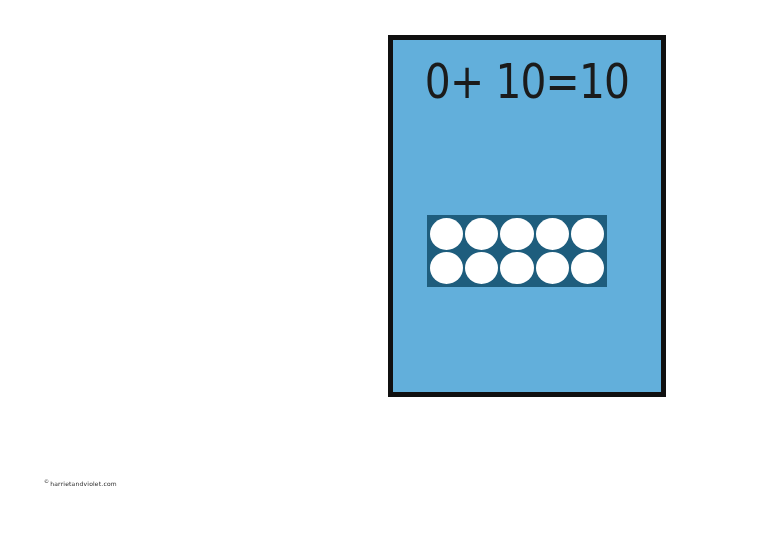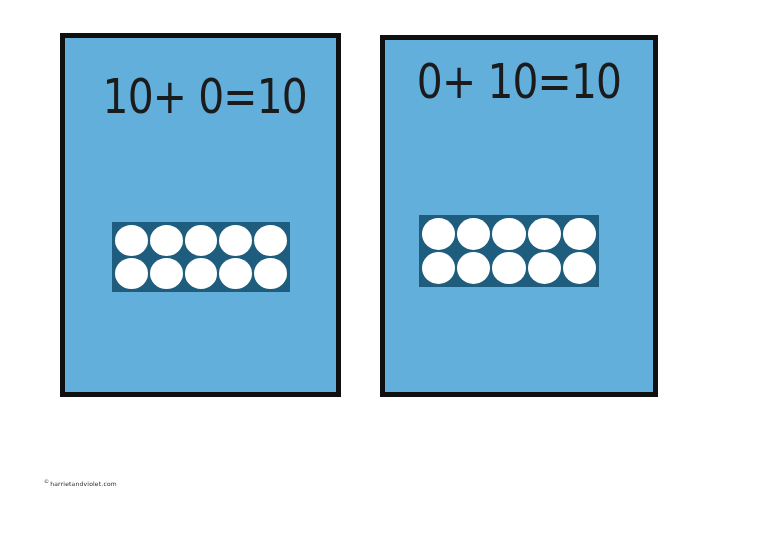--- a/index.html
+++ b/index.html
@@ -22,21 +22,21 @@
     position: relative;
     width: 768px; height: 543px;
     background: var(--page-bg);
   }
   .card {
     position: absolute;
     background: var(--card-fill);
     border: 5px solid var(--card-border);
   }
   .card.card-0 { left: 60px;  top: 33px; width: 281px; height: 364px; }
-  .card.card-1 { left: 380px; top: 35px; width: 278px; height: 362px; }
+  .card.card-1 { left: 388px; top: 35px; width: 278px; height: 362px; }
   .equation {
     text-align: center;
     font-size: 48px;
     font-weight: 500;
     line-height: 48px;
     letter-spacing: -1px;
     color: var(--eq-color);
     white-space: pre;
     transform: scaleX(0.85);
     transform-origin: 50% 0;
@@ -72,35 +72,20 @@
     font-size: 5px;
     vertical-align: 3px;
     margin-right: 1px;
   }
 </style>
 </head>
 <body>
 
 <div class="page">
 
-  <div class="card card-0">
-    <div class="equation">10+ 0=10</div>
-    <div class="ten-frame">
-        <div class="dot"></div>
-        <div class="dot"></div>
-        <div class="dot"></div>
-        <div class="dot"></div>
-        <div class="dot"></div>
-        <div class="dot"></div>
-        <div class="dot"></div>
-        <div class="dot"></div>
-        <div class="dot"></div>
-        <div class="dot"></div>
-      </div>
-  </div>
 
   <div class="card card-1">
     <div class="equation">0+ 10=10</div>
     <div class="ten-frame">
         <div class="dot"></div>
         <div class="dot"></div>
         <div class="dot"></div>
         <div class="dot"></div>
         <div class="dot"></div>
         <div class="dot"></div>

